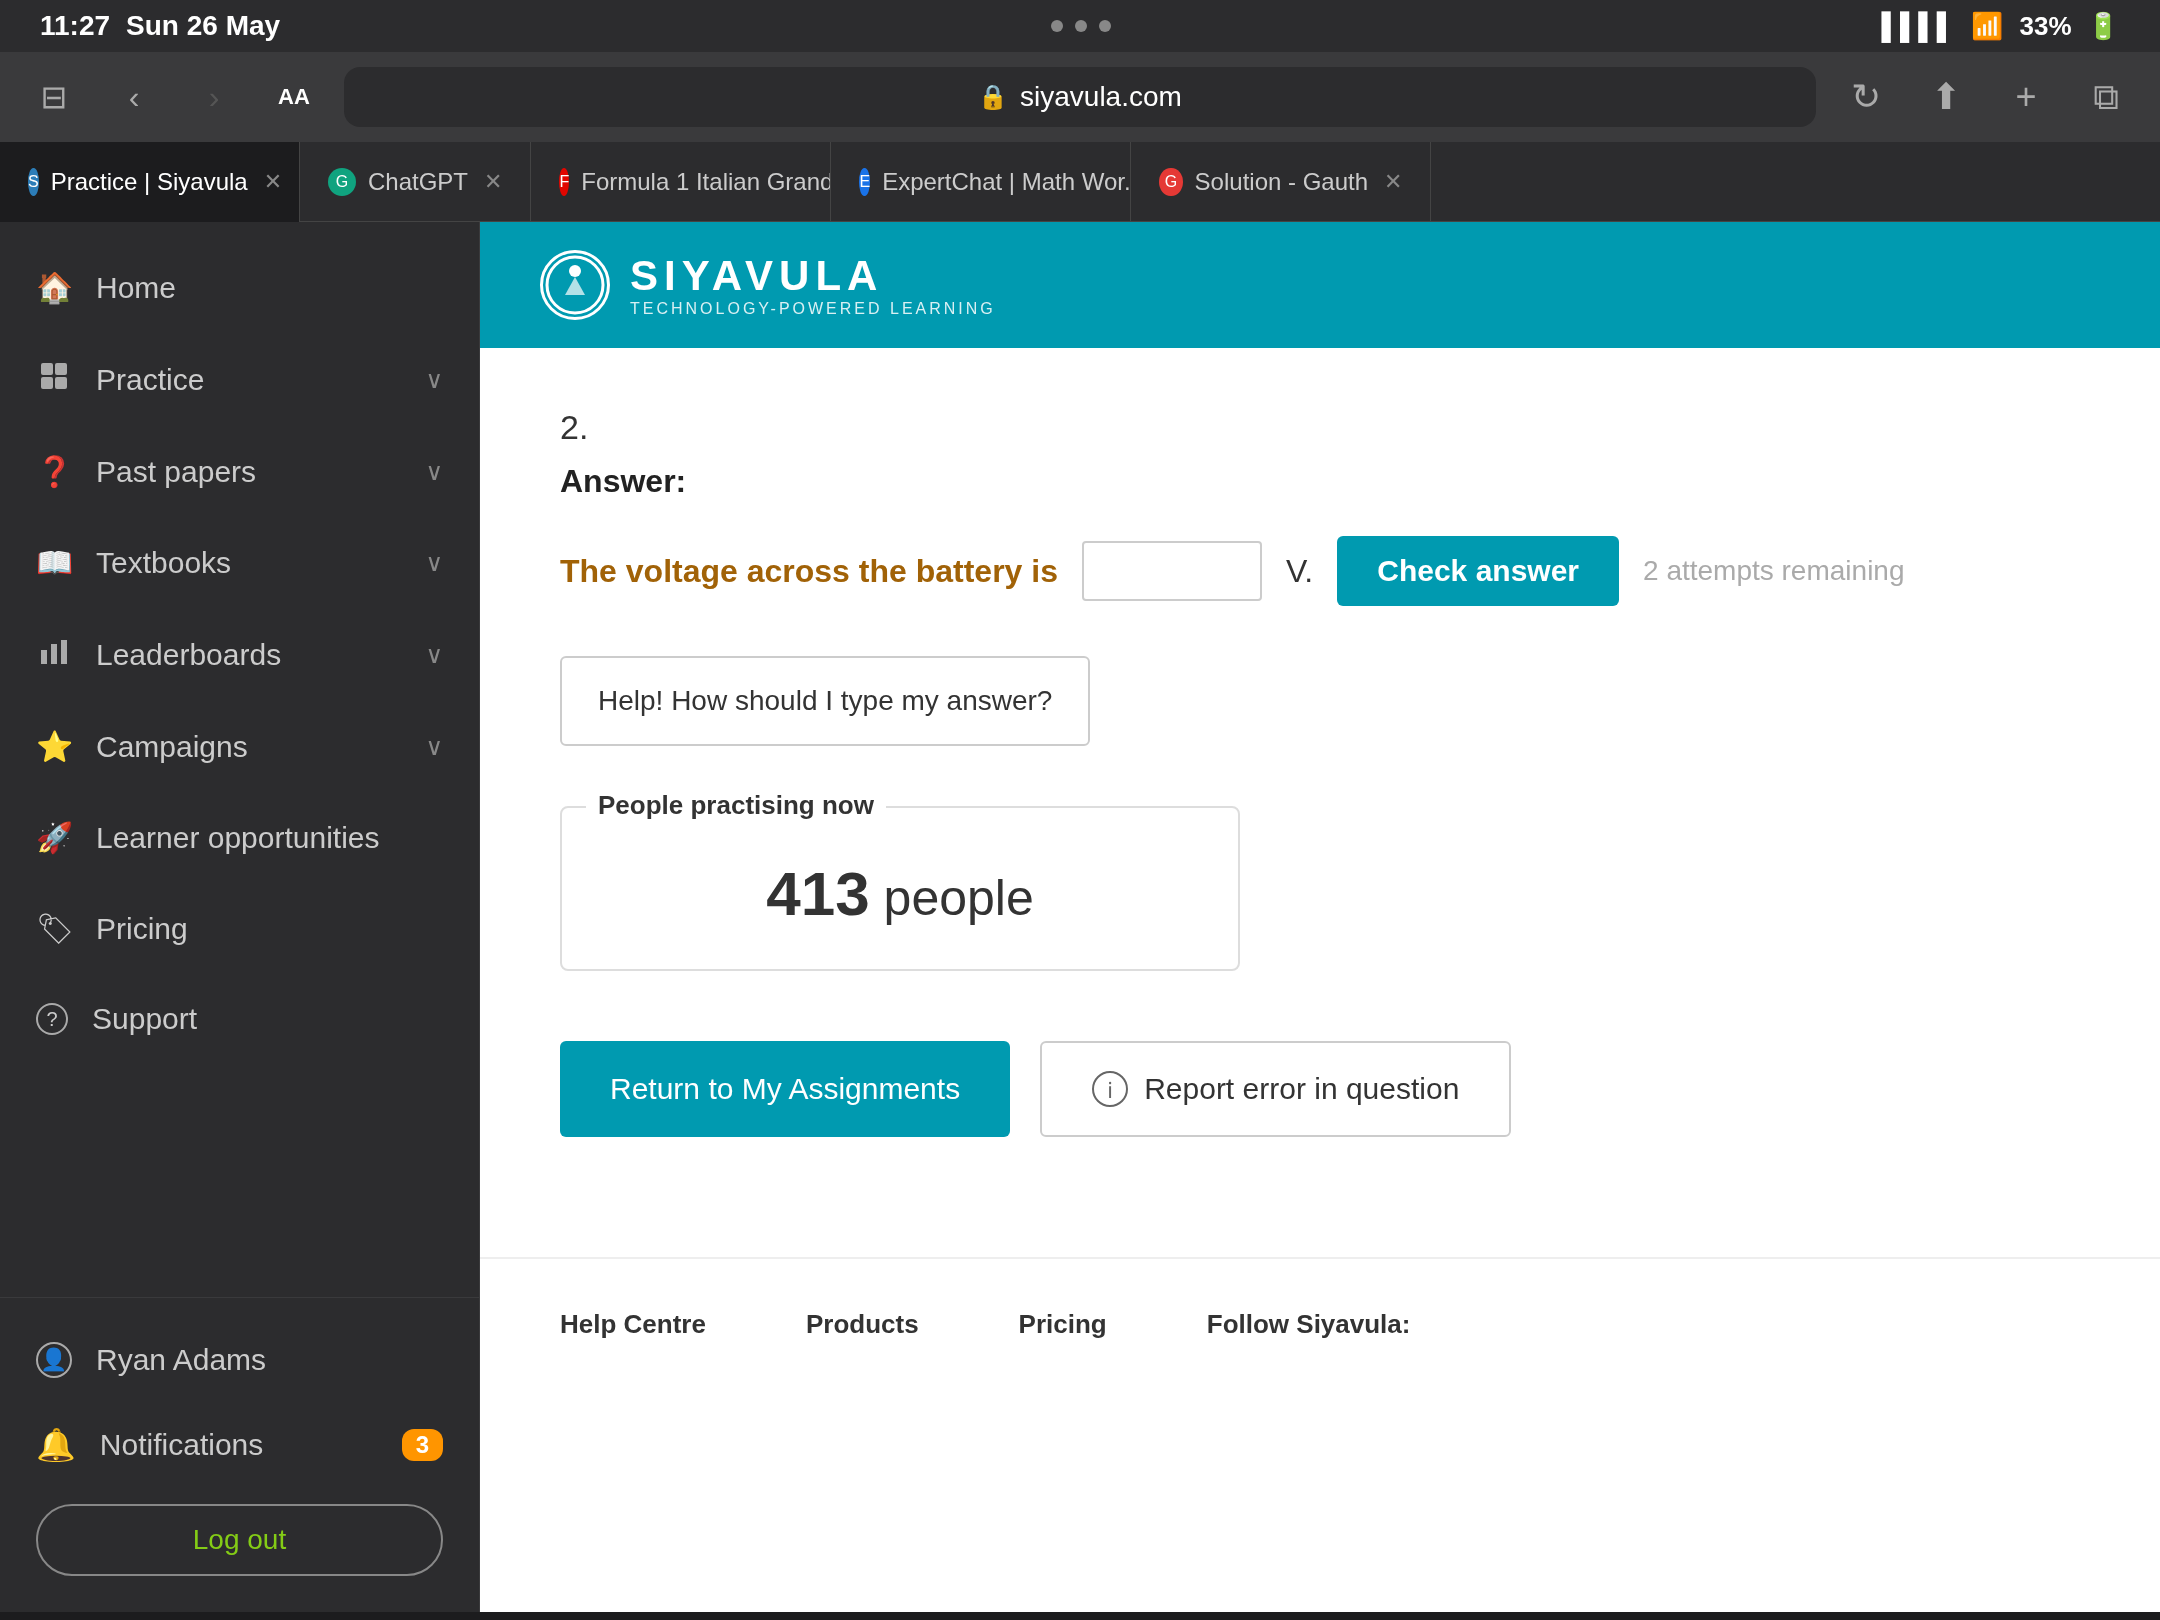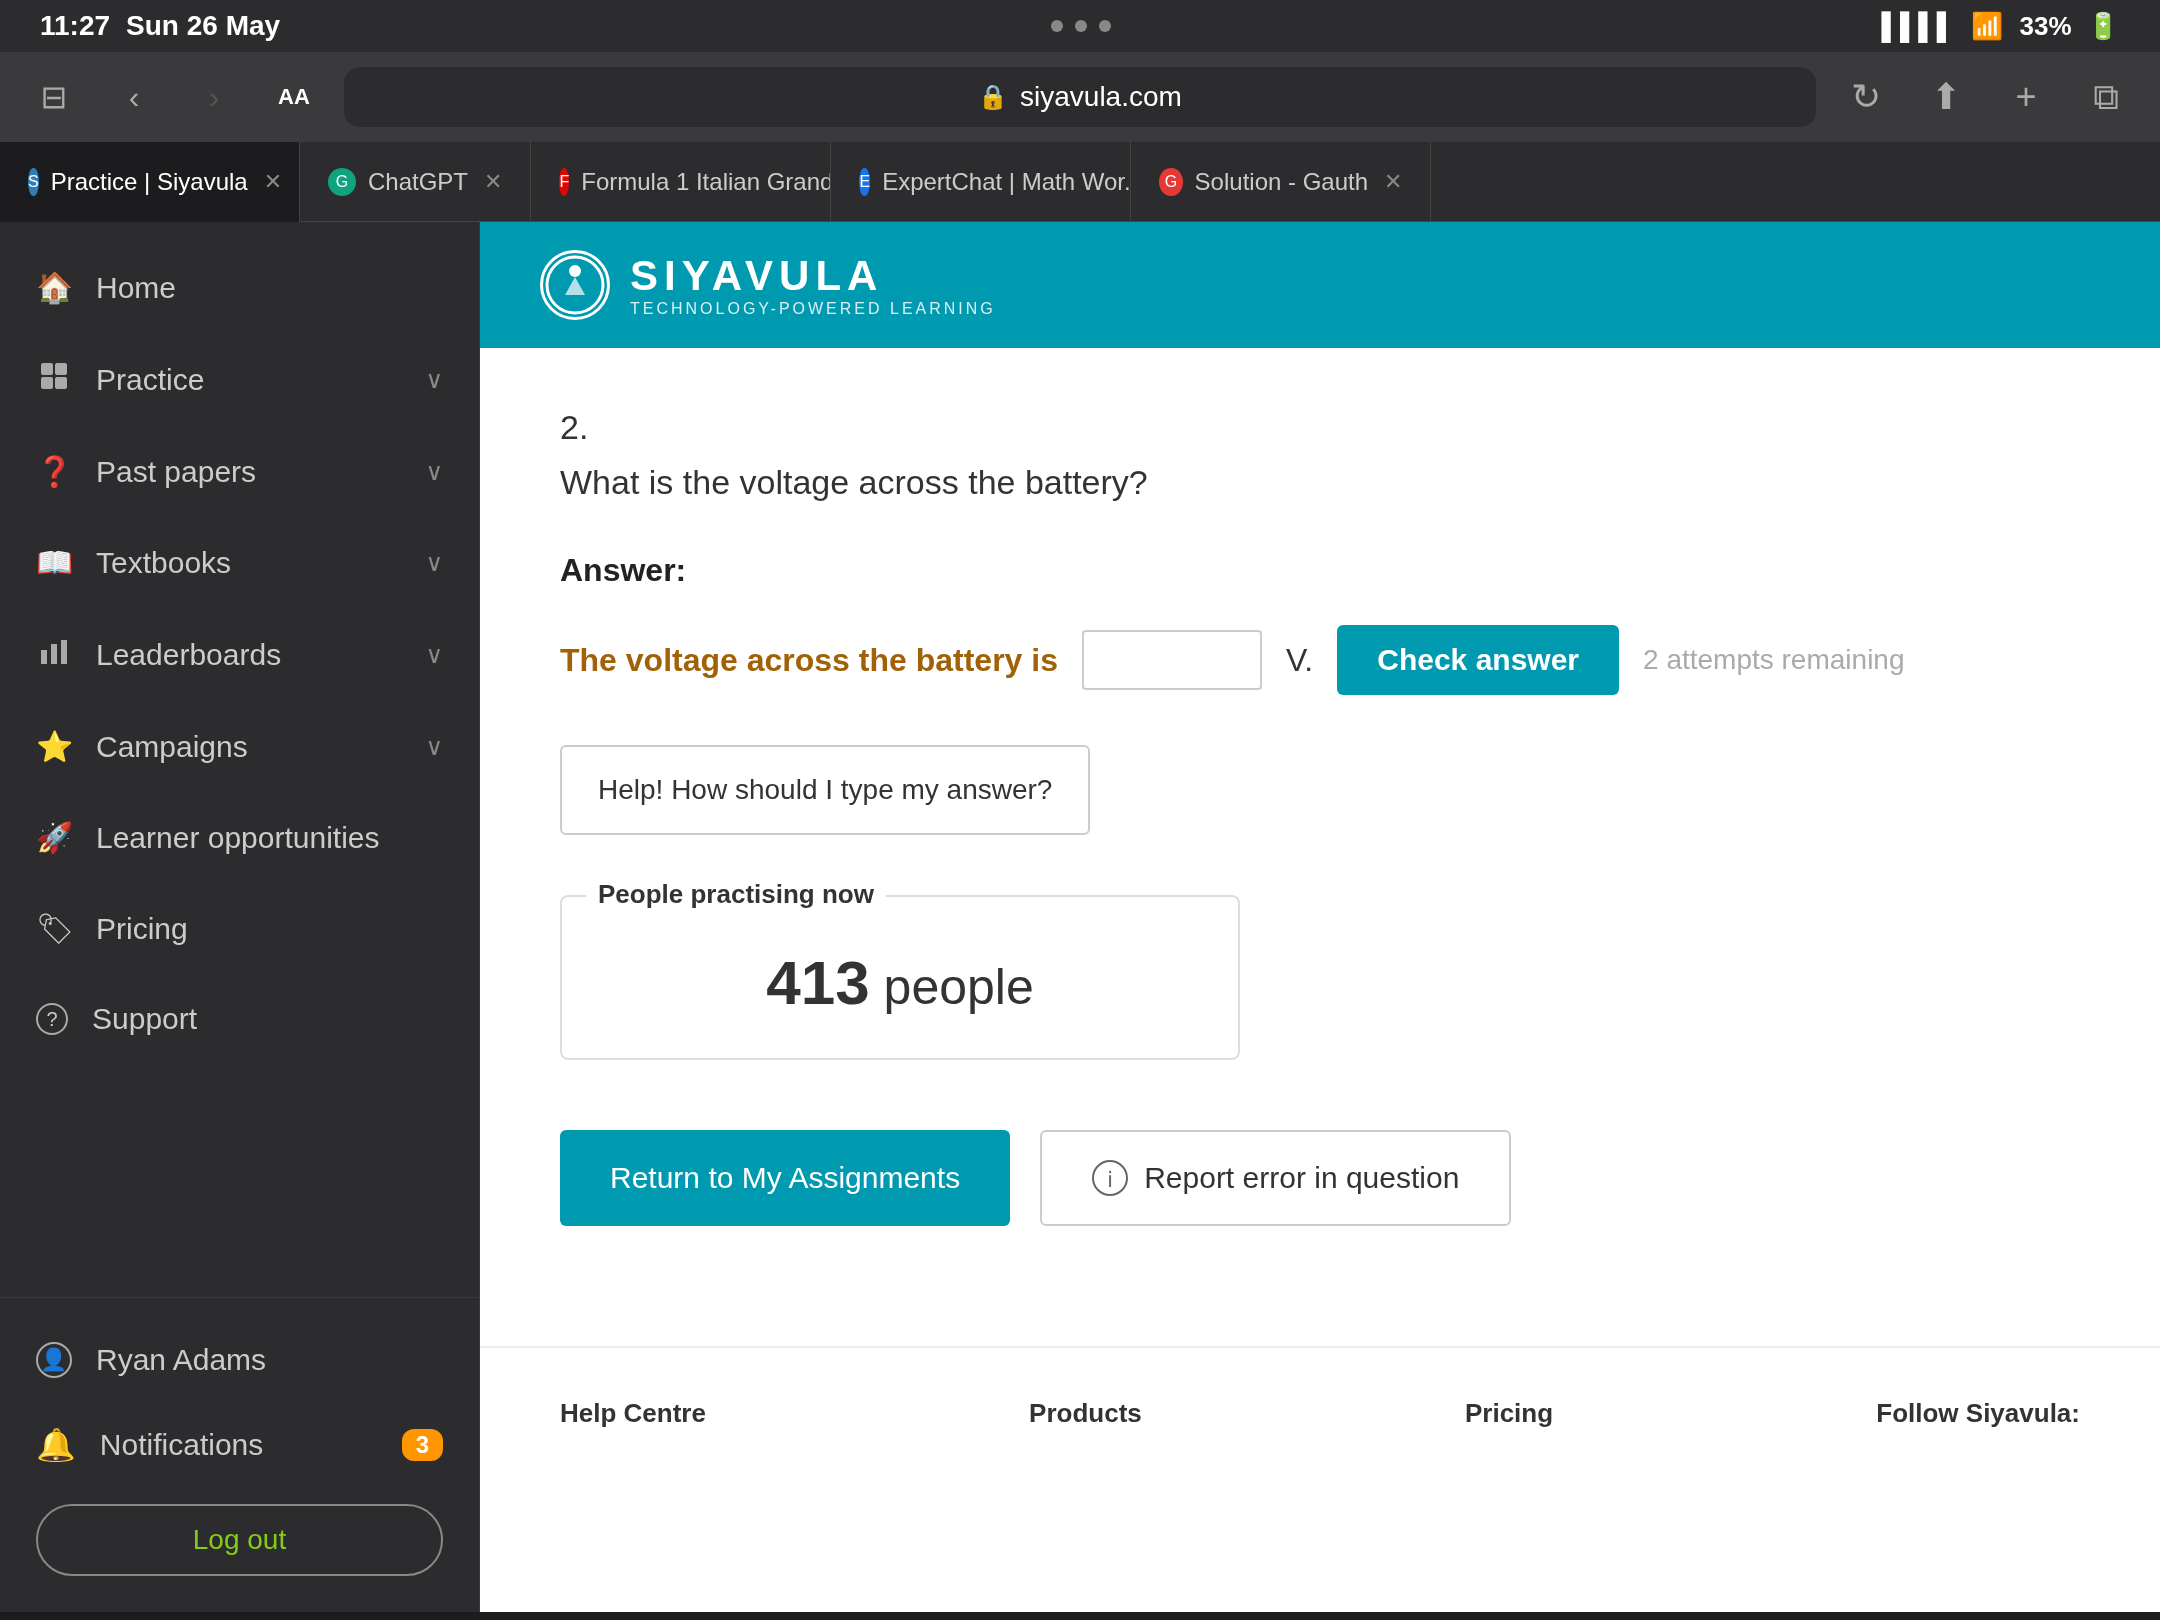--- a/index.html
+++ b/index.html
@@ -341,21 +341,20 @@
       gap: 16px;
     }
 
     
     .footer-area {
       border-top: 2px solid #eee;
       padding: 50px 80px;
       display: flex;
       gap: 100px;
       background: white;
-      justify-content: space-between;
     }
     .footer-col-title {
       font-size: 26px;
       font-weight: 600;
       color: #333;
       margin-bottom: 20px;
     }
 
     
     .logo-circle-svg {
@@ -534,21 +533,20 @@
         </div>
         <div class="logo-text">
           <span class="logo-name">SIYAVULA</span>
           <span class="logo-tagline">TECHNOLOGY-POWERED LEARNING</span>
         </div>
       </div>
     </div>
 
     <div class="question-area">
       <div class="question-number">2.</div>
-      <div class="question-text">What is the voltage across the battery?</div>
 
       <div class="answer-label">Answer:</div>
 
       <div class="answer-row">
         <span class="answer-sentence">The voltage across the battery is</span>
         <input class="answer-input" type="text" style="">
         <span class="unit-label">V.</span>
         <button class="check-answer-btn">Check answer</button>
         <span class="attempts-text">2 attempts remaining</span>
       </div>

